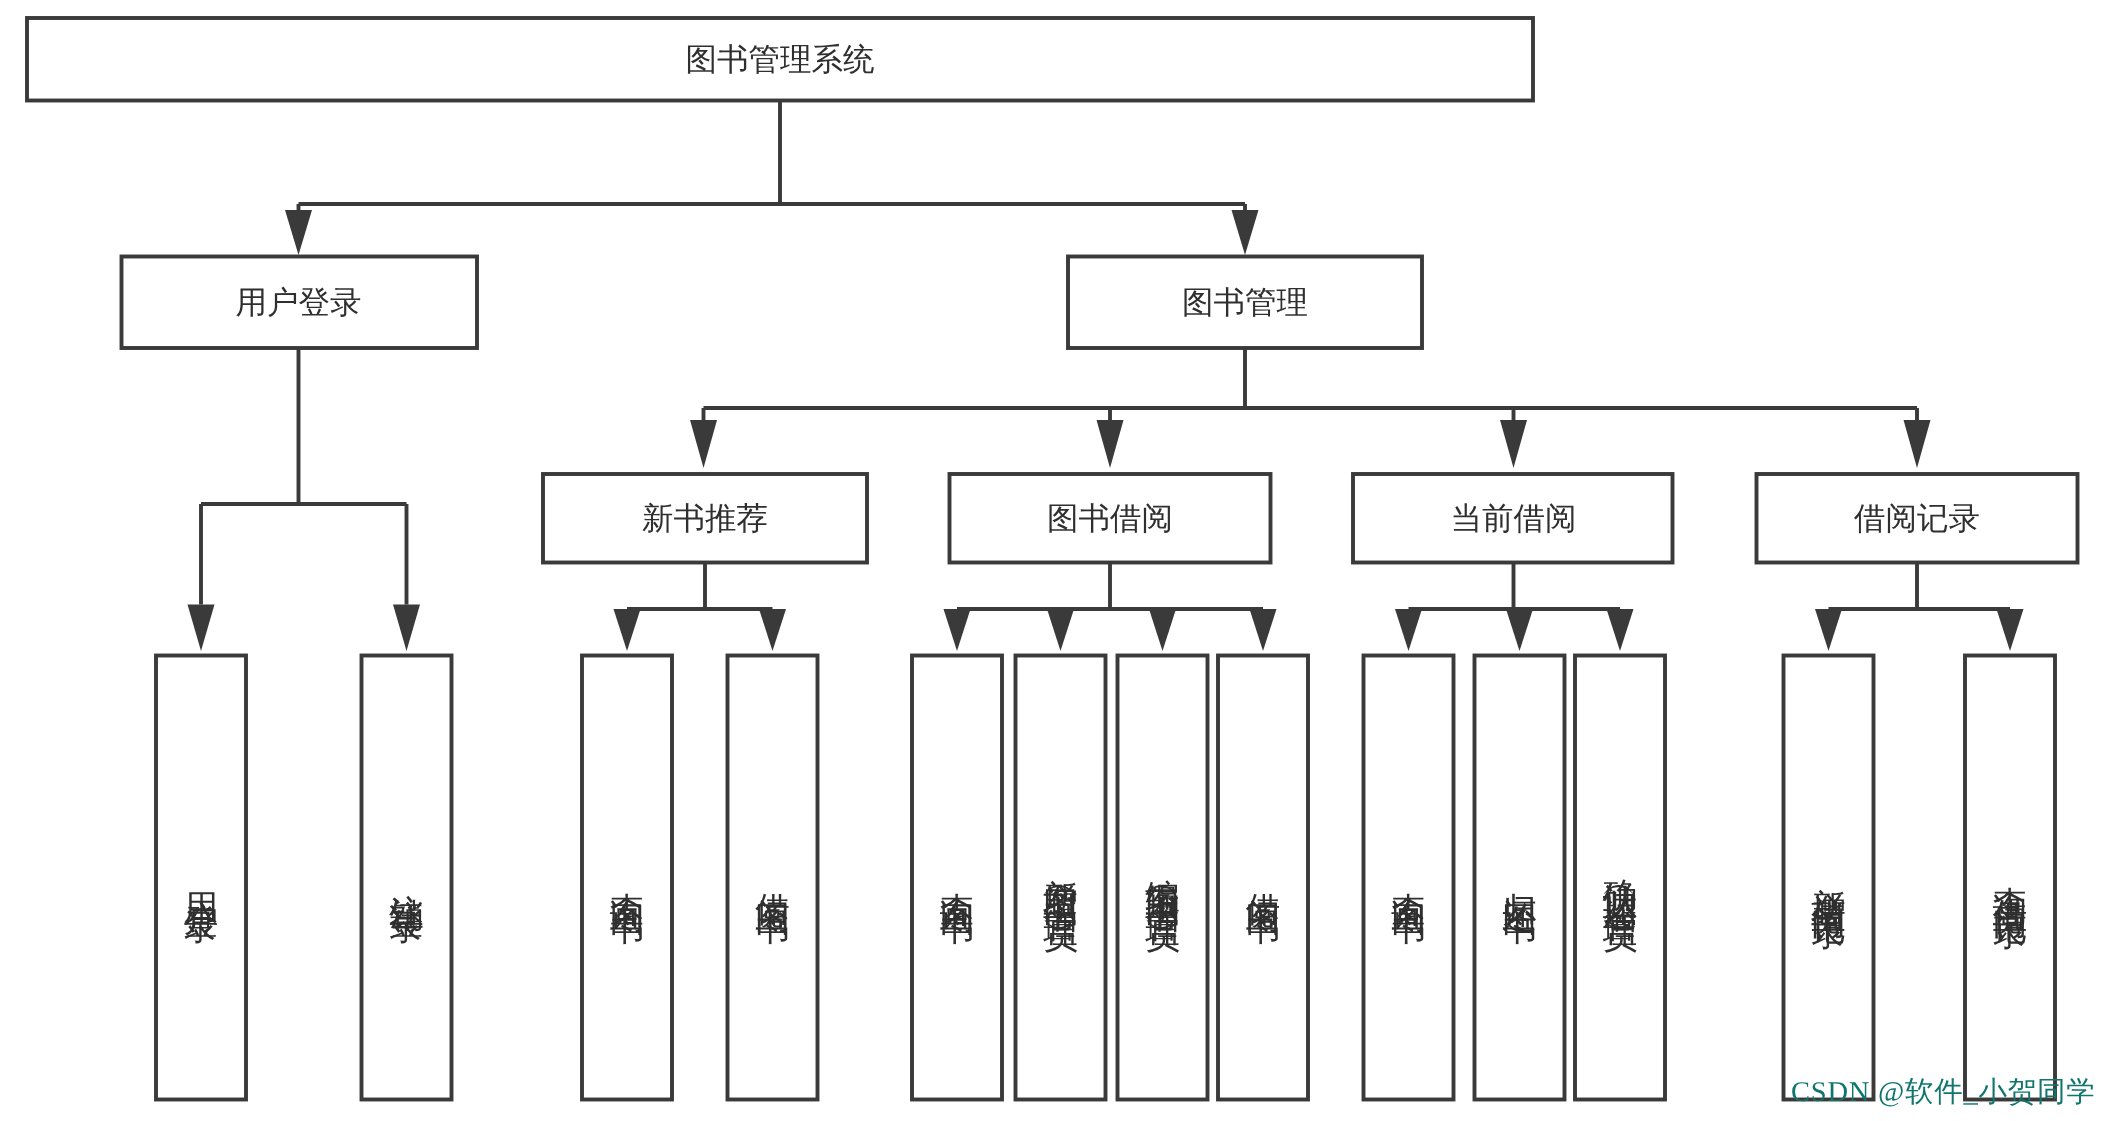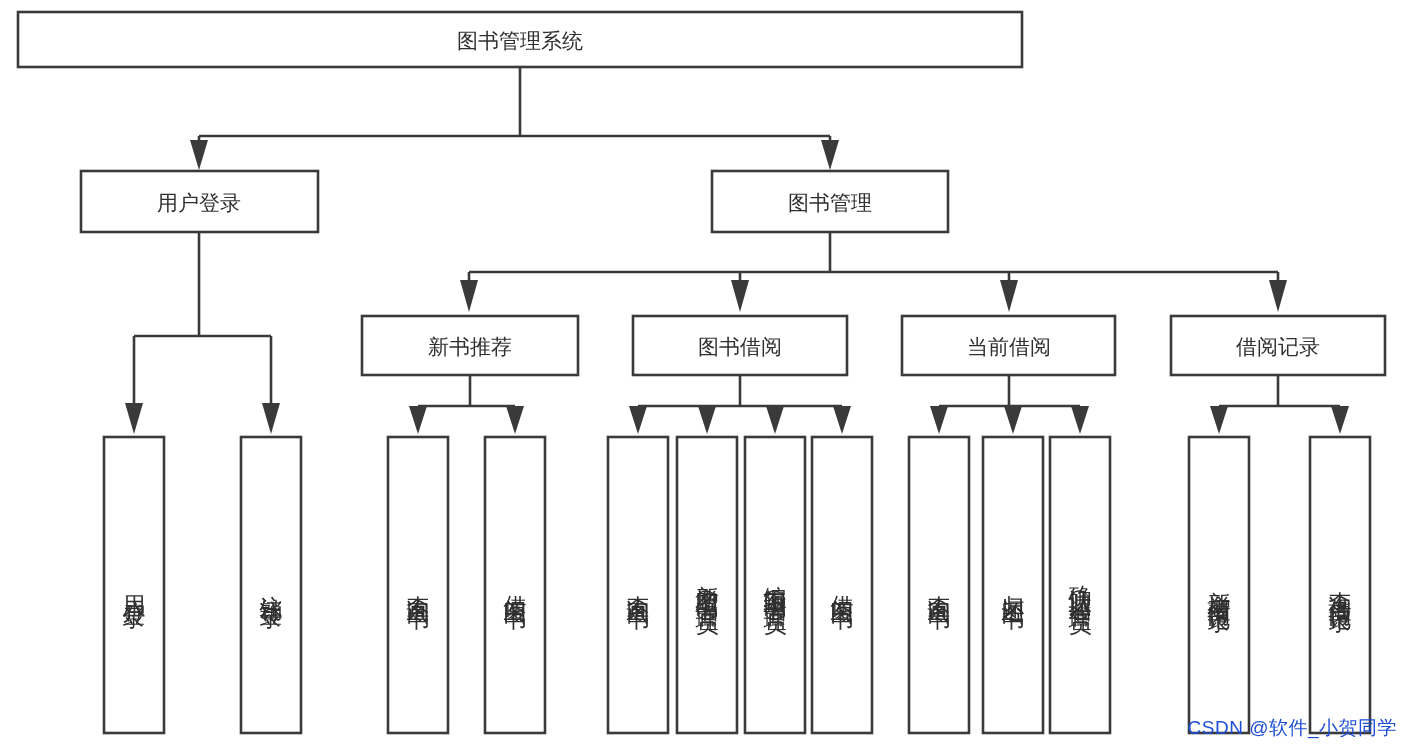--- a/index.html
+++ b/index.html
@@ -64,23 +64,23 @@
     align-items: center;
     justify-content: center;
     text-align: center;
     pointer-events: none;
     user-select: none;
   }
   .watermark {
     position: absolute;
     right: 8px;
     bottom: 6px;
-    font-family: Liberation Sans, sans-serif;
+    font-family: Liberation Serif, serif;
     font-size: 19px;
-    color: #1d4ed8;
+    color: #0f766e;
     letter-spacing: 0.5px;
     white-space: nowrap;
     pointer-events: none;
     user-select: none;
   }
 </style>
 </head>
 <body>
 
 <div id="diagram-root">

